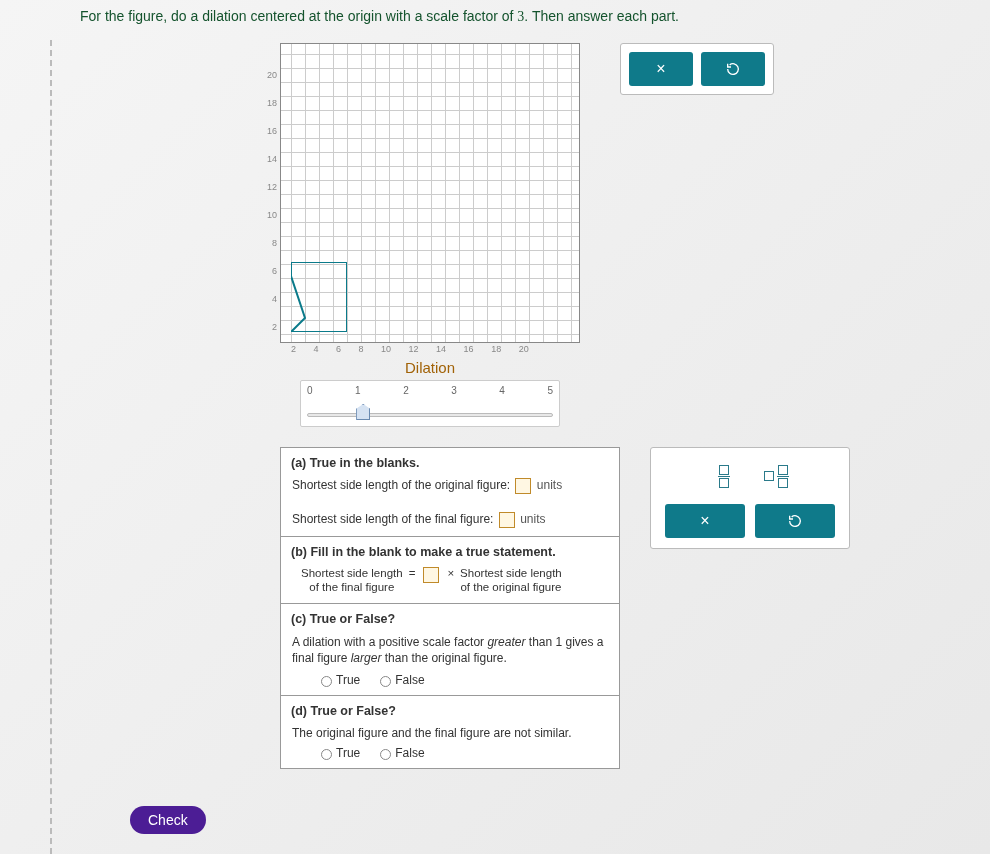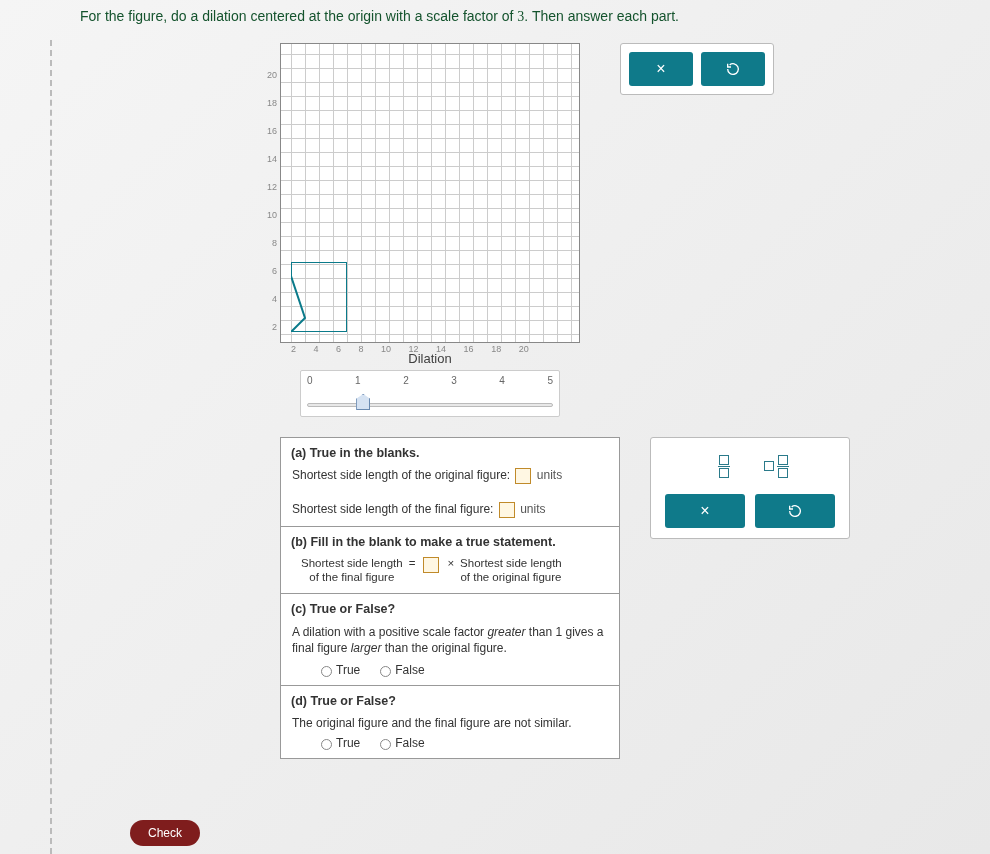--- a/index.html
+++ b/index.html
@@ -54,21 +54,21 @@
     position: absolute; bottom: -12px; left: 10px; right: 0;
     font-size: 9px; color: #888;
     display: flex; gap: 17.5px;
   }
   .axis-labels-y {
     position: absolute; left: -14px; top: 0; bottom: 10px;
     font-size: 9px; color: #888;
     display: flex; flex-direction: column-reverse; gap: 18px;
     align-items: flex-end;
   }
-  .dilation-label { font-size: 13px; margin-top: 8px; color: #404040; }
+  .dilation-label { font-size: 15px; margin-top: 16px; color: #a16207; }
   .slider-box {
     width: 260px; margin-top: 4px; position: relative;
     border: 1px solid #ccc; border-radius: 2px;
     padding: 4px 6px 6px 6px; background: #fff;
   }
   .slider-ticks { display: flex; justify-content: space-between; font-size: 10px; color: #666; }
   .slider-track { position: relative; height: 10px; margin-top: 14px; }
   .slider-bar { position: absolute; left: 0; right: 0; top: 3px; height: 4px; background: #e8e8e8; border: 1px solid #bbb; border-radius: 2px; }
   .slider-thumb {
     position: absolute; top: -6px; width: 14px; height: 16px;
@@ -114,23 +114,23 @@
   }
   .frac-row { display: flex; gap: 16px; justify-content: center; margin-bottom: 10px; }
   .frac-btn { width: 36px; height: 36px; display: flex; align-items: center; justify-content: center; border-radius: 3px; cursor: pointer; }
   .frac-btn .mini-box { width: 10px; height: 10px; border: 1px solid #2a7a8a; display: inline-block; }
   .frac { display: inline-flex; flex-direction: column; align-items: center; }
   .frac .bar { width: 12px; height: 1px; background: #2a7a8a; margin: 1px 0; }
   .tool-row2 { display: flex; gap: 10px; justify-content: center; }
   .tool-row2 .tool-btn { width: 80px; }
 
   .check-btn {
-    position: absolute; left: 130px; bottom: 8px;
-    background: #7f1d1d; color: #fff; border: none;
-    border-radius: 16px; padding: 6px 18px; font-size: 12px; cursor: pointer;
+    position: absolute; left: 130px; bottom: 20px;
+    background: #4c1d95; color: #fff; border: none;
+    border-radius: 16px; padding: 6px 18px; font-size: 14px; cursor: pointer;
   }
 
   .left-edge { position: absolute; left: 50px; top: 40px; bottom: 0; width: 2px; border-left: 2px dashed #bbb; }
 </style>
 </head>
 <body>
 
 <div class="page">
   <div class="left-edge"></div>
 

